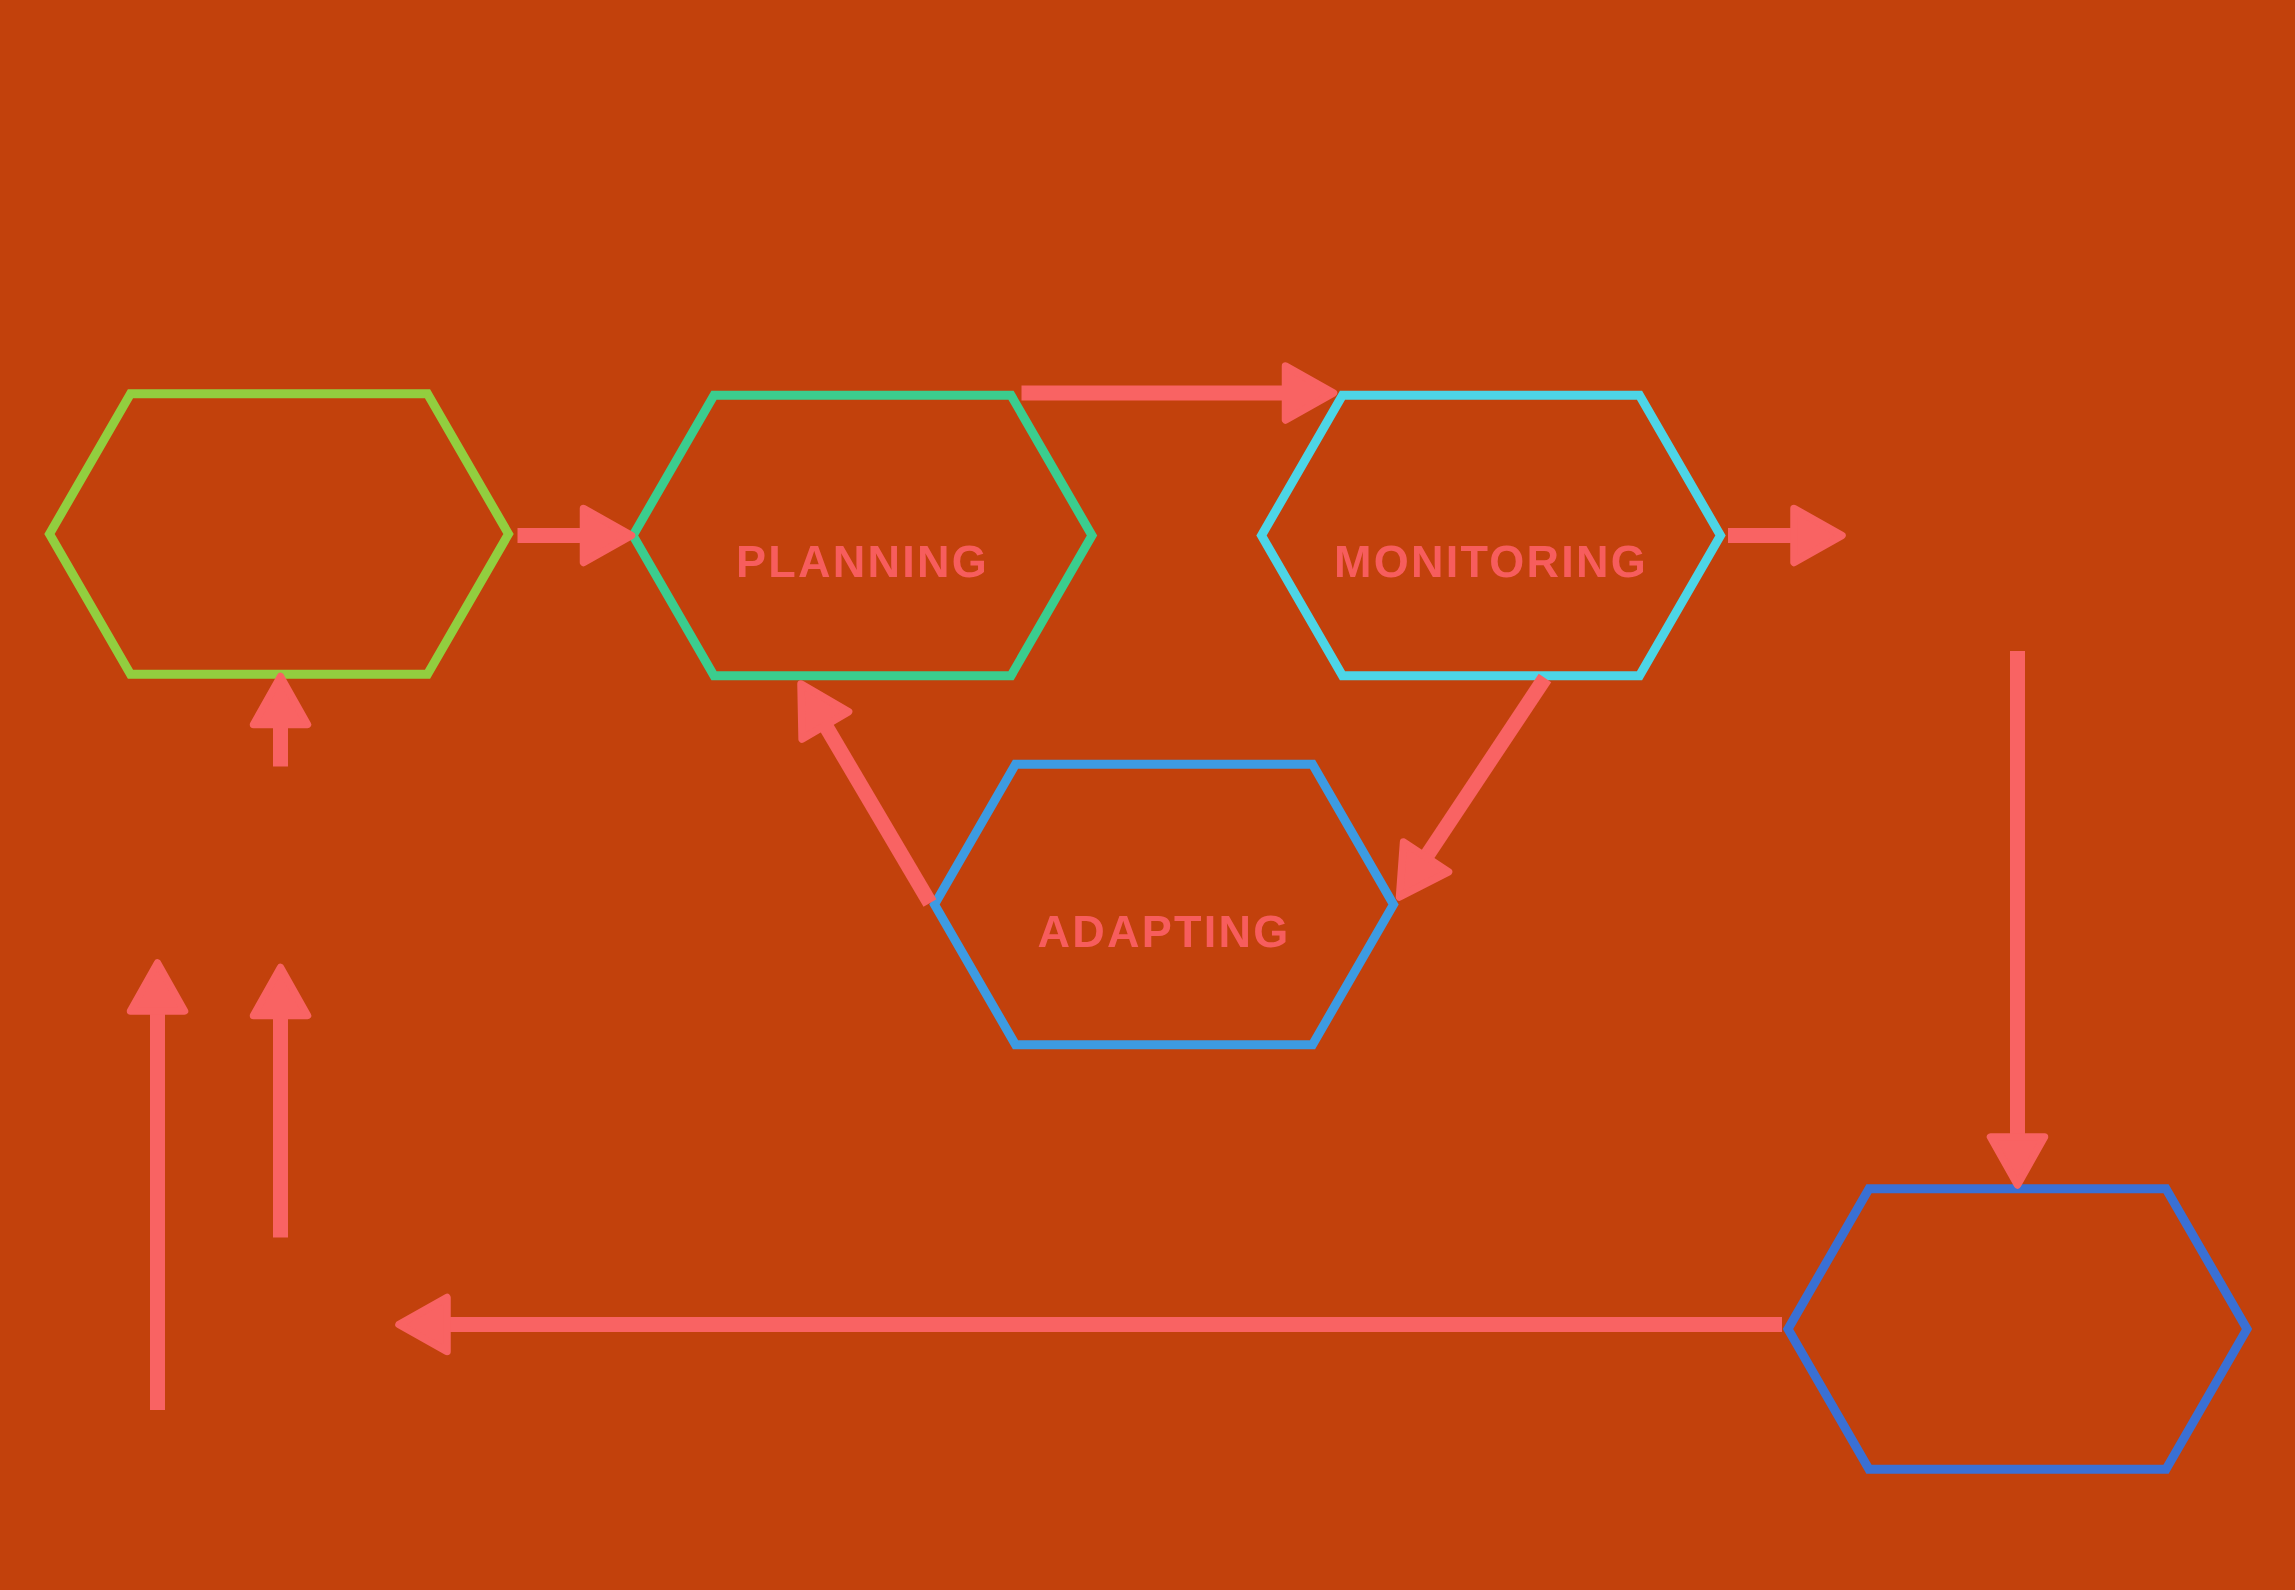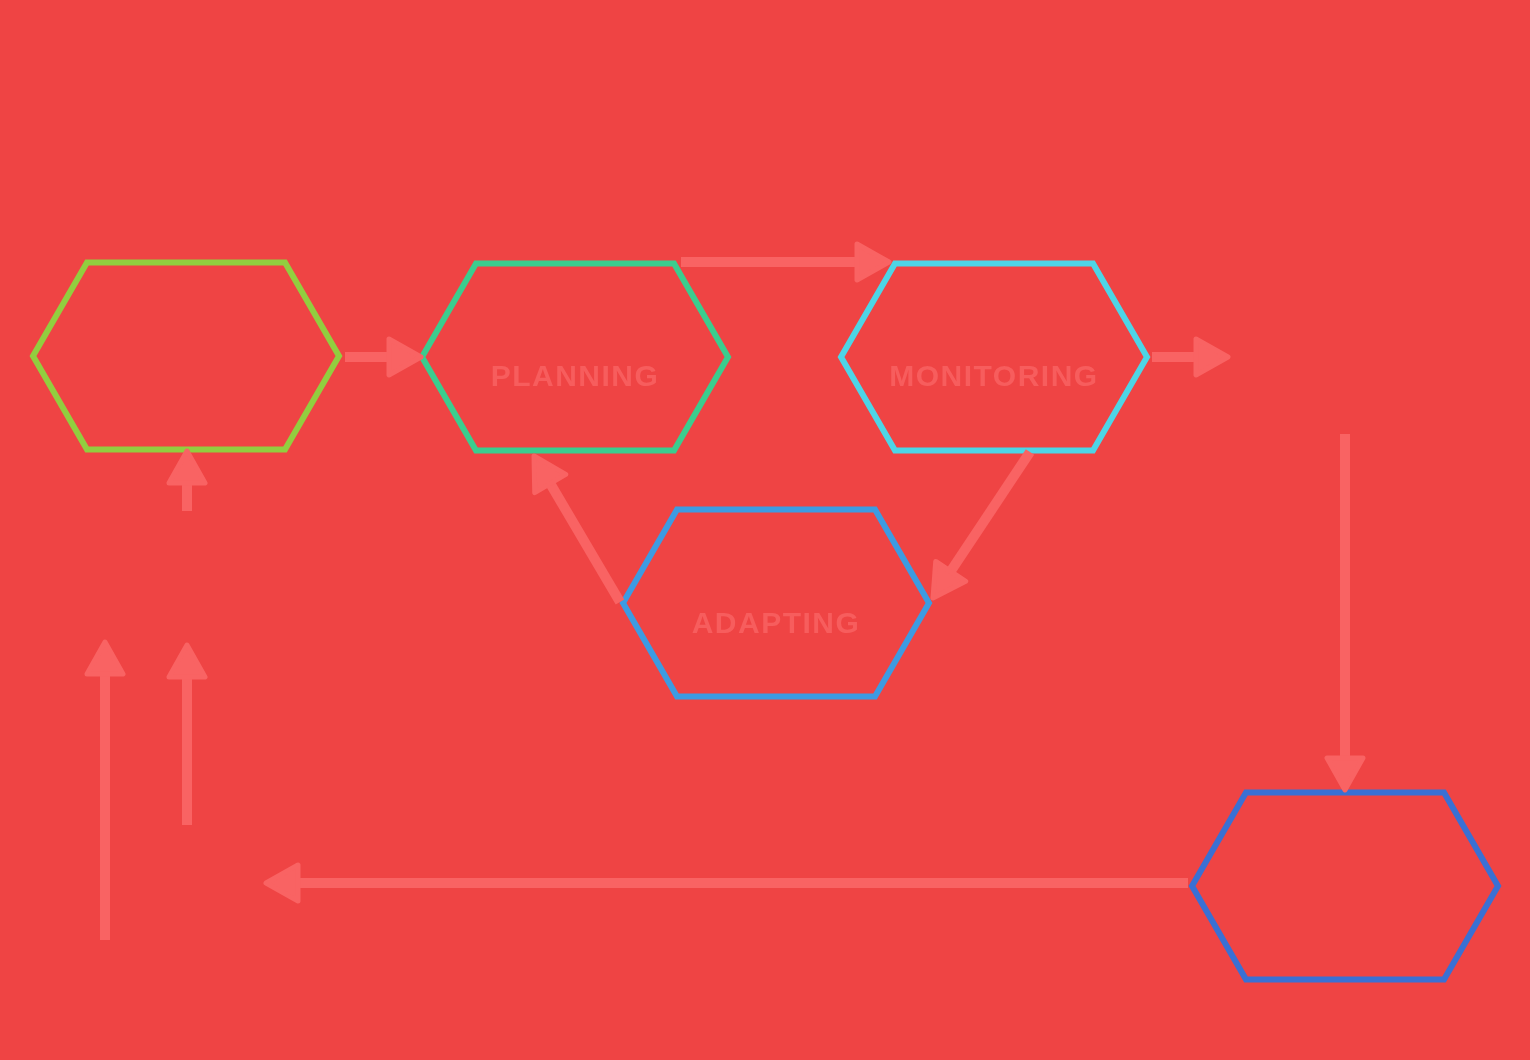--- a/index.html
+++ b/index.html
@@ -8,21 +8,21 @@
     background: #000000;
     width: 1530px;
     height: 1060px;
     overflow: hidden;
     font-family: "Liberation Sans", sans-serif;
   }
   .canvas-wrap {
     position: relative;
     width: 1530px;
     height: 1060px;
-    background: #ef4444;
+    background: #c2410c;
   }
   svg text {
     font-family: "Liberation Sans", "DejaVu Sans", sans-serif;
     font-weight: bold;
     letter-spacing: 1.5px;
   }
 </style>
 </head>
 <body>
 

